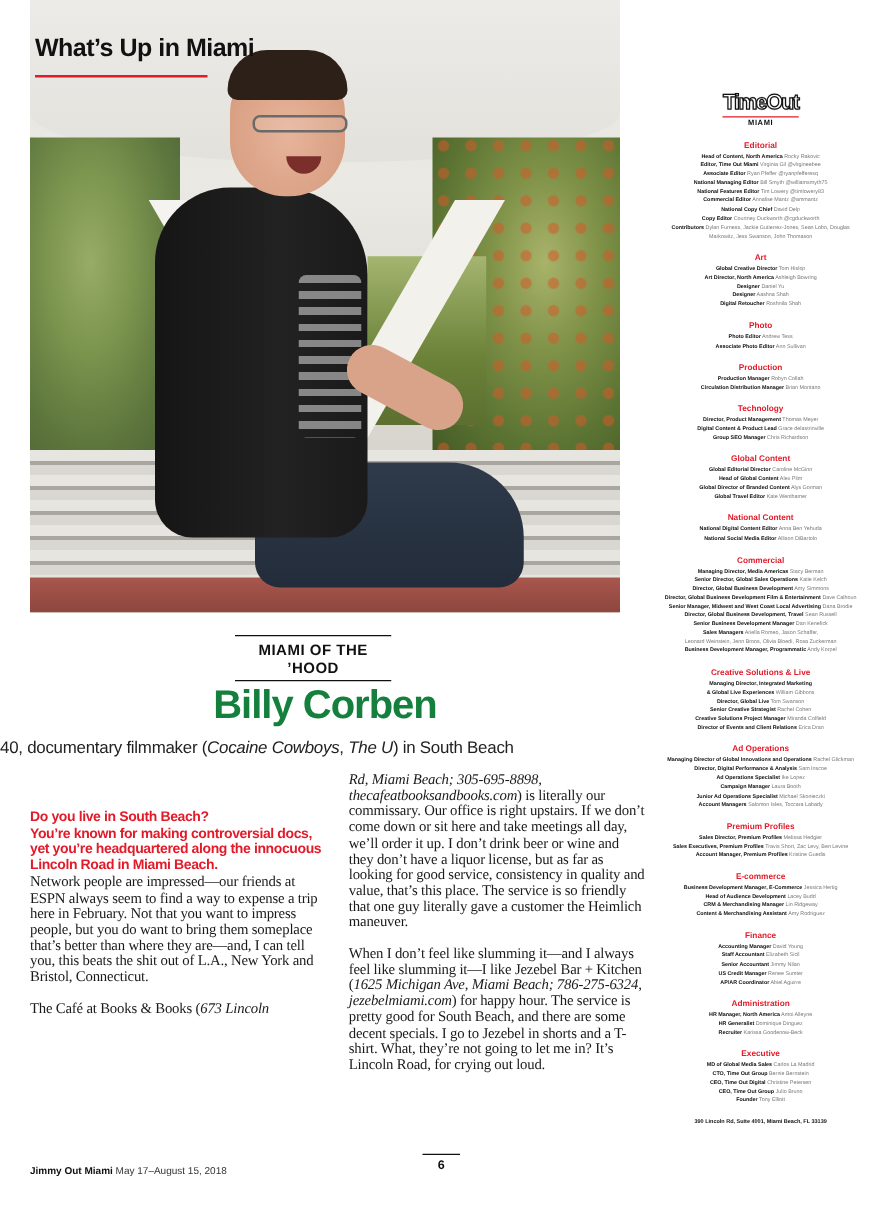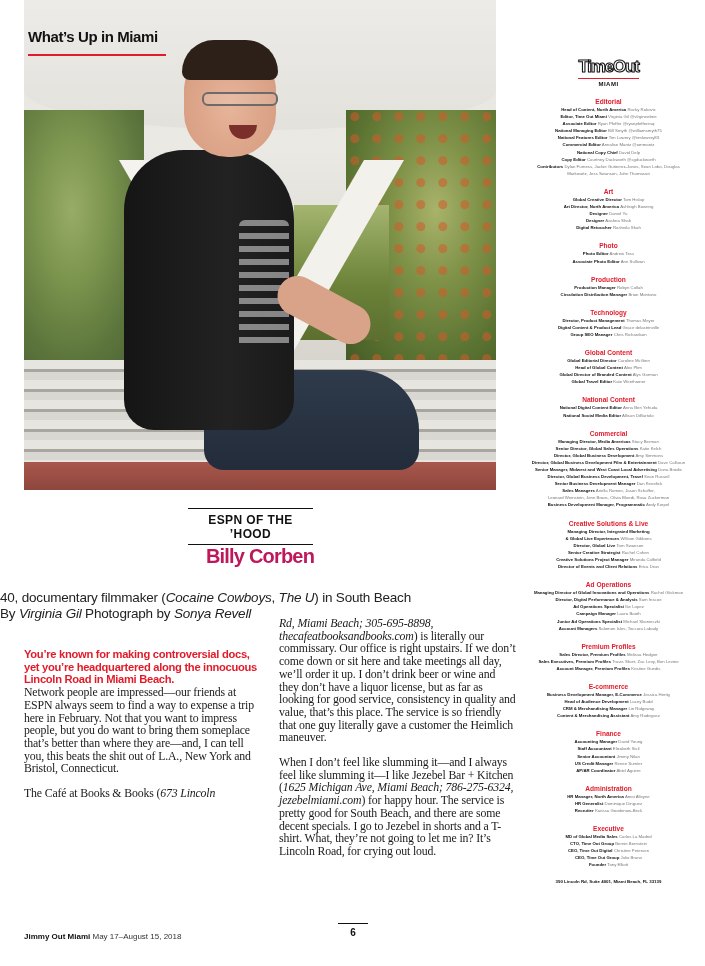--- a/index.html
+++ b/index.html
@@ -84,33 +84,33 @@
   .photo .mouth {
     position: absolute; left: 205px; top: 125px; width: 28px; height: 14px;
     background: #7a2f2a; border-radius: 0 0 14px 14px;
   }
 
   
   .section-tag {
     position: absolute; left: 28px; top: 28px; z-index: 3;
   }
   .section-tag .label {
-    font-family: "Liberation Sans", sans-serif; font-weight: 700; font-size: 15px; letter-spacing: -0.4px; color: #111;
+    font-family: "Liberation Sans", sans-serif; font-weight: 700; font-size: 20px; letter-spacing: -0.4px; color: #111;
   }
   .section-tag .rule { margin-top: 9px; width: 138px; height: 2px; background: #e21b2a; }
 
   
   .kicker {
     position: absolute; left: 188px; top: 508px; width: 125px; text-align: center;
     border-top: 1.5px solid #111; border-bottom: 1.5px solid #111; padding: 4px 0 3px;
     font-weight: 700; font-size: 12px; letter-spacing: 0.4px; color: #111;
   }
   .title {
     position: absolute; left: 0; top: 545px; width: 520px; text-align: center;
-    font-weight: 700; font-size: 20px; letter-spacing: -0.8px; color: #be185d;
+    font-weight: 700; font-size: 32px; letter-spacing: -0.8px; color: #15803d;
   }
   .dek {
     position: absolute; left: 0; top: 590px; width: 520px; text-align: left;
     font-size: 13.5px; line-height: 16px; color: #222; letter-spacing: -0.2px;
   }
   .dek i { font-style: italic; }
 
   
   .col {
     position: absolute; top: 648px; width: 238px;
@@ -120,21 +120,21 @@
   .col.right { left: 279px; top: 617px; }
   .col .q {
     font-family: "Liberation Sans", sans-serif; font-weight: 700; color: #e21b2a; font-size: 11.2px; line-height: 12.7px;
     letter-spacing: -0.3px;
   }
   .col .a { margin-bottom: 12px; }
   .col i { font-style: italic; }
 
   
   .masthead {
-    position: absolute; left: 527px; top: 58px; width: 163px; text-align: center;
+    position: absolute; left: 527px; top: 73px; width: 163px; text-align: center;
     font-family: "Liberation Sans", sans-serif; color: #222;
   }
   .logo {
     display: inline-block; font-weight: 700; font-size: 17px; letter-spacing: -1.2px; line-height: 18px;
     color: #fff; -webkit-text-stroke: 1px #111; text-shadow: 0 0 1px #111;
     padding-bottom: 2px; border-bottom: 1.5px solid #e21b2a;
   }
   .logo-sub { font-size: 6px; font-weight: 700; letter-spacing: 0.5px; margin-top: 2px; color: #111; }
   .m-section { margin-top: 10px; }
   .m-head { color: #e21b2a; font-weight: 700; font-size: 6.6px; line-height: 9px; }
@@ -172,28 +172,28 @@
   <div class="hair"></div>
   <div class="glasses"></div>
   <div class="mouth"></div>
 </div>
 
 <div class="section-tag">
   <div class="label">What’s Up in Miami</div>
   <div class="rule"></div>
 </div>
 
-<div class="kicker">ESPN OF THE ’HOOD</div>
+<div class="kicker">MIAMI OF THE ’HOOD</div>
 <div class="title">Billy Corben</div>
 <div class="dek">
   <div><span>40, documentary filmmaker (</span><i>Cocaine Cowboys</i><span>, </span><i>The U</i><span>) in South Beach</span></div>
-  <div><span>By </span><i>Virginia Gil</i><span> Photograph by </span><i>Sonya Revell</i></div>
 </div>
 
 <div class="col left">
+  <div class="q">Do you live in South Beach?</div>
   <div class="q">You’re known for making controversial docs, yet you’re headquartered along the innocuous Lincoln Road in Miami Beach.</div>
   <div class="a">Network people are impressed—our friends at ESPN always seem to find a way to expense a trip here in February. Not that you want to impress people, but you do want to bring them someplace that’s better than where they are—and, I can tell you, this beats the shit out of L.A., New York and Bristol, Connecticut.</div>
   <div class="a"><span>The Café at Books &amp; Books (</span><i>673 Lincoln</i></div>
 </div>
 
 <div class="col right">
   <div class="a"><i>Rd, Miami Beach; 305-695-8898, thecafeatbooksandbooks.com</i><span>) is literally our commissary. Our office is right upstairs. If we don’t come down or sit here and take meetings all day, we’ll order it up. I don’t drink beer or wine and they don’t have a liquor license, but as far as looking for good service, consistency in quality and value, that’s this place. The service is so friendly that one guy literally gave a customer the Heimlich maneuver.</span></div>
   <div class="a"><span>When I don’t feel like slumming it—and I always feel like slumming it—I like Jezebel Bar + Kitchen (</span><i>1625 Michigan Ave, Miami Beach; 786-275-6324, jezebelmiami.com</i><span>) for happy hour. The service is pretty good for South Beach, and there are some decent specials. I go to Jezebel in shorts and a T-shirt. What, they’re not going to let me in? It’s Lincoln Road, for crying out loud.</span></div>
 </div>
 

